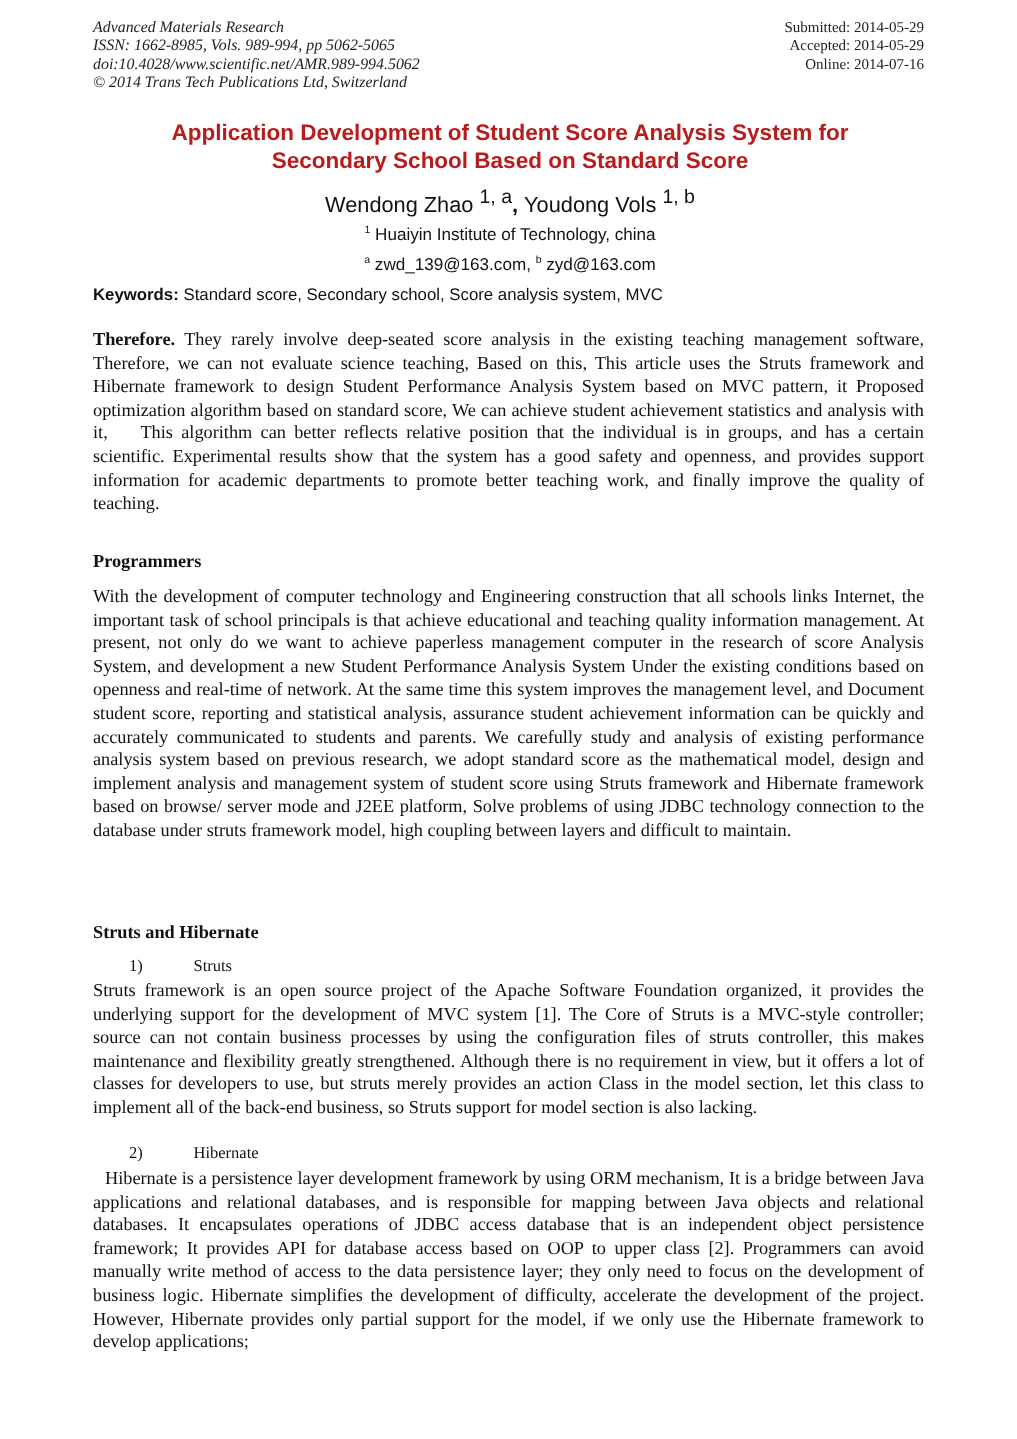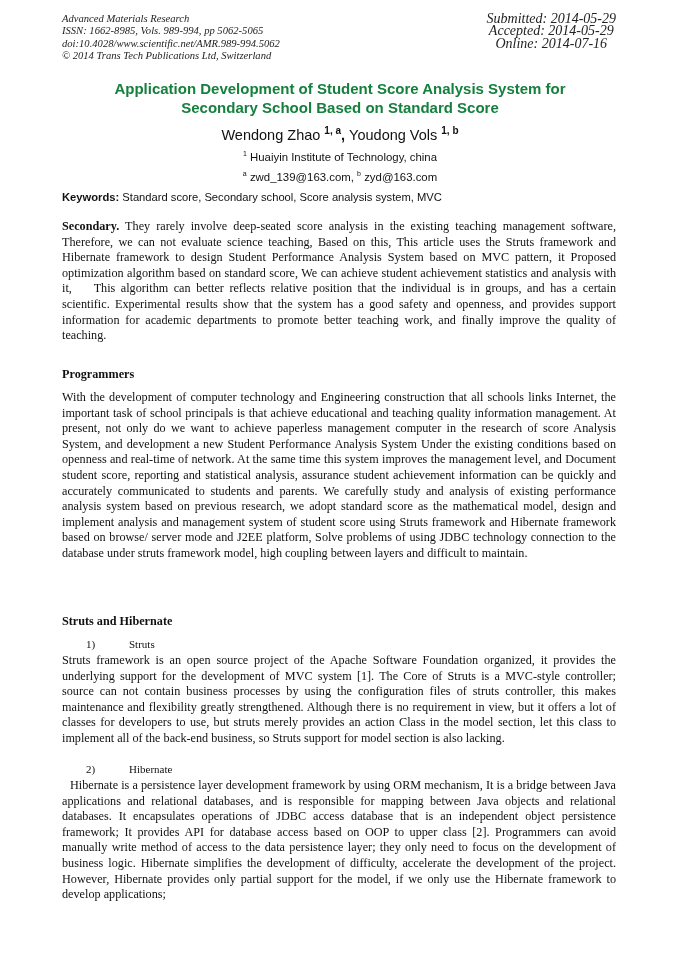--- a/index.html
+++ b/index.html
@@ -1,22 +1,22 @@
 <!DOCTYPE html>
 <html><head>
 <meta charset="utf-8">
 <style>
   html, body { margin: 0; padding: 0; background: #ffffff; }
   body { width: 678px; height: 959px; position: relative; overflow: hidden; color: #111; }
   .page { position: absolute; left: 0; top: 0; width: 678px; height: 959px; border-radius: 25px; }
   .meta-left { position: absolute; left: 62px; top: 13px; font-family: "Liberation Serif", serif; font-style: italic; font-size: 10.6px; line-height: 12.3px; color: #222; }
-  .meta-right { position: absolute; right: 62px; top: 13px; font-family: "Liberation Serif", serif; font-style: italic; font-size: 14px; line-height: 12.3px; text-align: center; color: #222; }
-  .title { position: absolute; left: 60px; width: 560px; top: 80px; text-align: center; font-family: "Liberation Sans", sans-serif; font-weight: bold; font-size: 15px; line-height: 18.5px; color: #15803d; }
+  .meta-right { position: absolute; right: 62px; top: 13px; font-family: "Liberation Serif", serif; font-size: 10px; line-height: 12.3px; text-align: right; color: #222; }
+  .title { position: absolute; left: 60px; width: 560px; top: 80px; text-align: center; font-family: "Liberation Sans", sans-serif; font-weight: bold; font-size: 15px; line-height: 18.5px; color: #b91c1c; }
   .authors { position: absolute; left: 60px; width: 560px; top: 122px; text-align: center; font-family: "Liberation Sans", sans-serif; font-size: 14.5px; line-height: 18px; }
-  .authors sup { font-size: 10px; vertical-align: 6px; font-weight: bold; }
+  .authors sup { font-size: 13px; vertical-align: 6px; }
   .affil { position: absolute; left: 60px; width: 560px; top: 146px; text-align: center; font-family: "Liberation Sans", sans-serif; font-size: 11.4px; line-height: 15.5px; }
   .affil sup { font-size: 7px; vertical-align: 5px; }
   .keywords { position: absolute; left: 62px; width: 554px; top: 190px; font-family: "Liberation Sans", sans-serif; font-size: 11.2px; line-height: 14px; }
   .keywords b { font-weight: bold; }
   .para { position: absolute; left: 62px; width: 554px; font-family: "Liberation Serif", serif; font-size: 12.2px; line-height: 15.6px; text-align: justify; }
   .para b { font-weight: bold; }
   .heading { position: absolute; left: 62px; font-family: "Liberation Serif", serif; font-weight: bold; font-size: 12.2px; line-height: 15.6px; }
   .subhead { position: absolute; left: 62px; font-family: "Liberation Serif", serif; font-size: 11px; line-height: 15.6px; }
   .subhead .num { display: inline-block; width: 43px; padding-left: 24px; box-sizing: content-box; }
 </style>
@@ -61,21 +61,21 @@
       <span>zyd@163.com</span>
     </div>
   </div>
 
   <div class="keywords">
     <b>Keywords:</b>
     <span>Standard score, Secondary school, Score analysis system, MVC</span>
   </div>
 
   <div class="para" style="top:219px;">
-    <b>Secondary.</b>
+    <b>Therefore.</b>
     <span style="white-space: pre-wrap;">They rarely involve deep-seated score analysis in the existing teaching management software, Therefore, we can not evaluate science teaching, Based on this, This article uses the Struts framework and Hibernate framework to design Student Performance Analysis System based on MVC pattern, it Proposed optimization algorithm based on standard score, We can achieve student achievement statistics and analysis with it,    This algorithm can better reflects relative position that the individual is in groups, and has a certain scientific. Experimental results show that the system has a good safety and openness, and provides support information for academic departments to promote better teaching work, and finally improve the quality of teaching.</span>
   </div>
 
   <div class="heading" style="top:367px;">Programmers</div>
 
   <div class="para" style="top:390px;">With the development of computer technology and Engineering construction that all schools links Internet, the important task of school principals is that achieve educational and teaching quality information management. At present, not only do we want to achieve paperless management computer in the research of score Analysis System, and development a new Student Performance Analysis System Under the existing conditions based on openness and real-time of network. At the same time this system improves the management level, and Document student score, reporting and statistical analysis, assurance student achievement information can be quickly and accurately communicated to students and parents. We carefully study and analysis of existing performance analysis system based on previous research, we adopt standard score as the mathematical model, design and implement analysis and management system of student score using Struts framework and Hibernate framework based on browse/ server mode and J2EE platform, Solve problems of using JDBC technology connection to the database under struts framework model, high coupling between layers and difficult to maintain.</div>
 
   <div class="heading" style="top:614px;">Struts and Hibernate</div>
 
   <div class="subhead" style="top:637px;">

